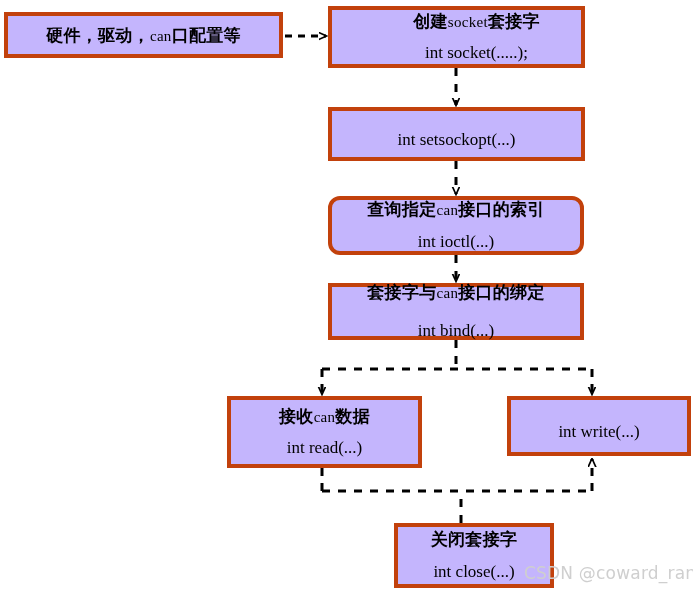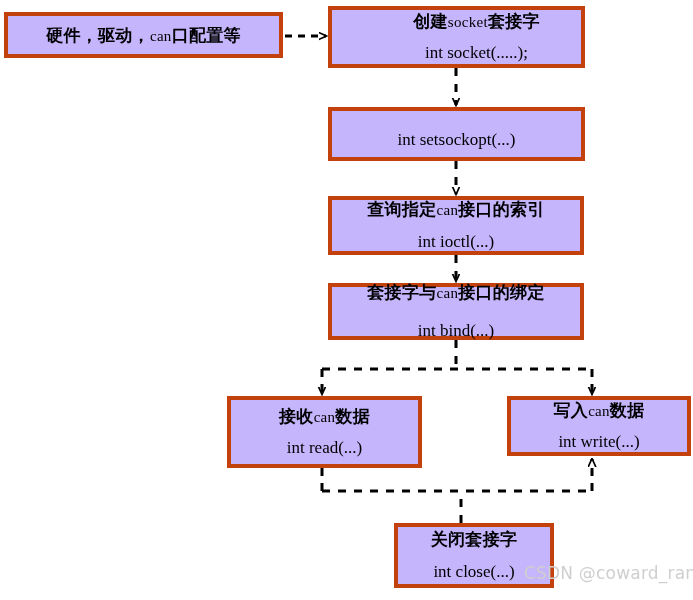--- a/index.html
+++ b/index.html
@@ -56,21 +56,21 @@
   .node.single .cn {
     font-size: 17px;
   }
   #node-hardware {
     left: 4px;  top: 12px;  width: 279px; height: 46px;
     justify-content: center;
   }
   #node-hardware .cn { font-size: 17px; }
   #node-socket  { left: 328px; top: 6px;   width: 257px; height: 62px; padding-left: 40px; }
   #node-setsockopt { left: 328px; top: 107px; width: 257px; height: 54px; }
-  #node-ioctl   { left: 328px; top: 196px; width: 256px; height: 59px; }
+  #node-ioctl   { left: 328px; top: 196px; width: 256px; height: 59px; border-radius: 12px; }
   #node-bind    { left: 328px; top: 283px; width: 256px; height: 57px; gap: 6px; }
   #node-read    { left: 227px; top: 396px; width: 195px; height: 72px; }
   #node-write   { left: 507px; top: 396px; width: 184px; height: 60px; }
   #node-close   { left: 394px; top: 523px; width: 160px; height: 65px; }
   #watermark {
     position: absolute;
     left: 524px;
     top: 563px;
     font-family: "DejaVu Sans", "Liberation Sans", sans-serif;
     font-size: 17px;
@@ -132,21 +132,20 @@
     <div class="cn"><span>套接字与</span><span class="lat">can</span><span>接口的绑定</span></div>
     <div class="code">int  bind(...)</div>
   </div>
 
   <div class="node" id="node-read">
     <div class="cn"><span>接收</span><span class="lat">can</span><span>数据</span></div>
     <div class="code">int  read(...)</div>
   </div>
 
   <div class="node" id="node-write">
-    <div class="cn"><span>写入</span><span class="lat">can</span><span>数据</span></div>
     <div class="code">int  write(...)</div>
   </div>
 
   <div class="node" id="node-close">
     <div class="cn"><span>关闭套接字</span><span class="lat"></span><span></span></div>
     <div class="code">int  close(...)</div>
   </div>
 
   <div id="watermark">CSDN @coward_rang</div>
 

